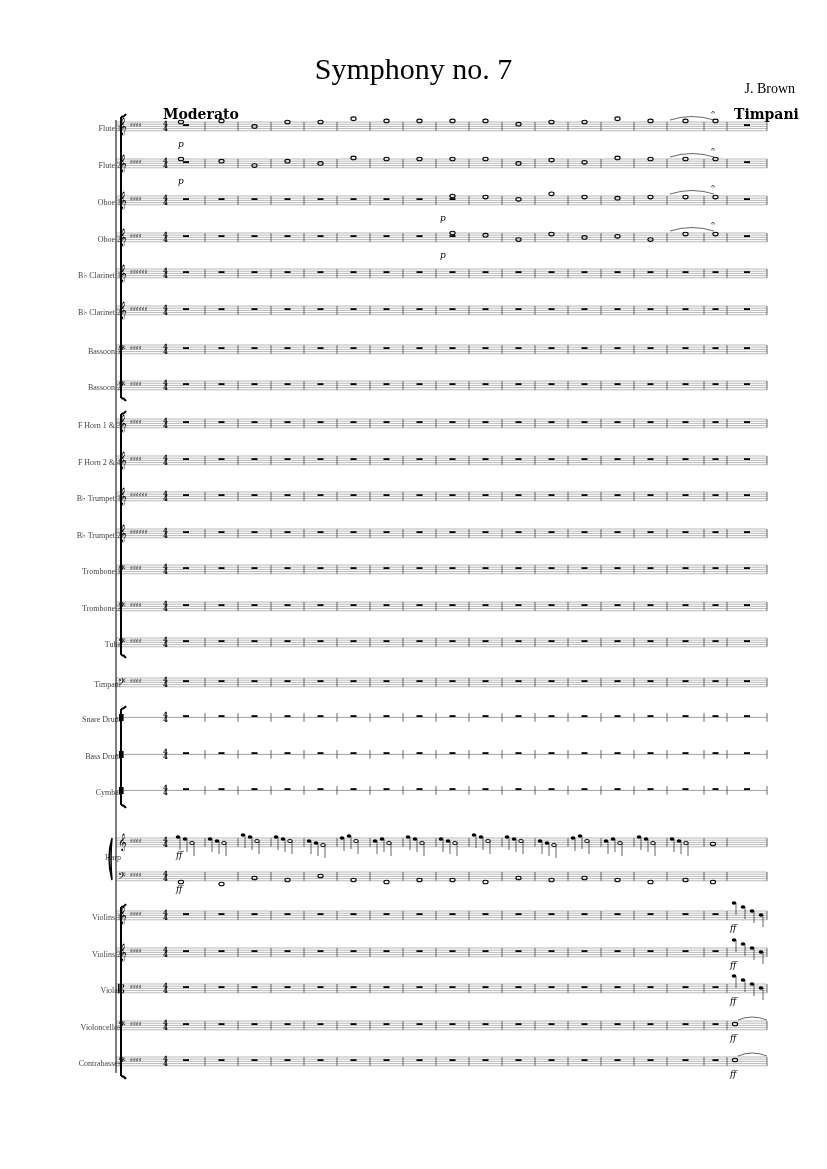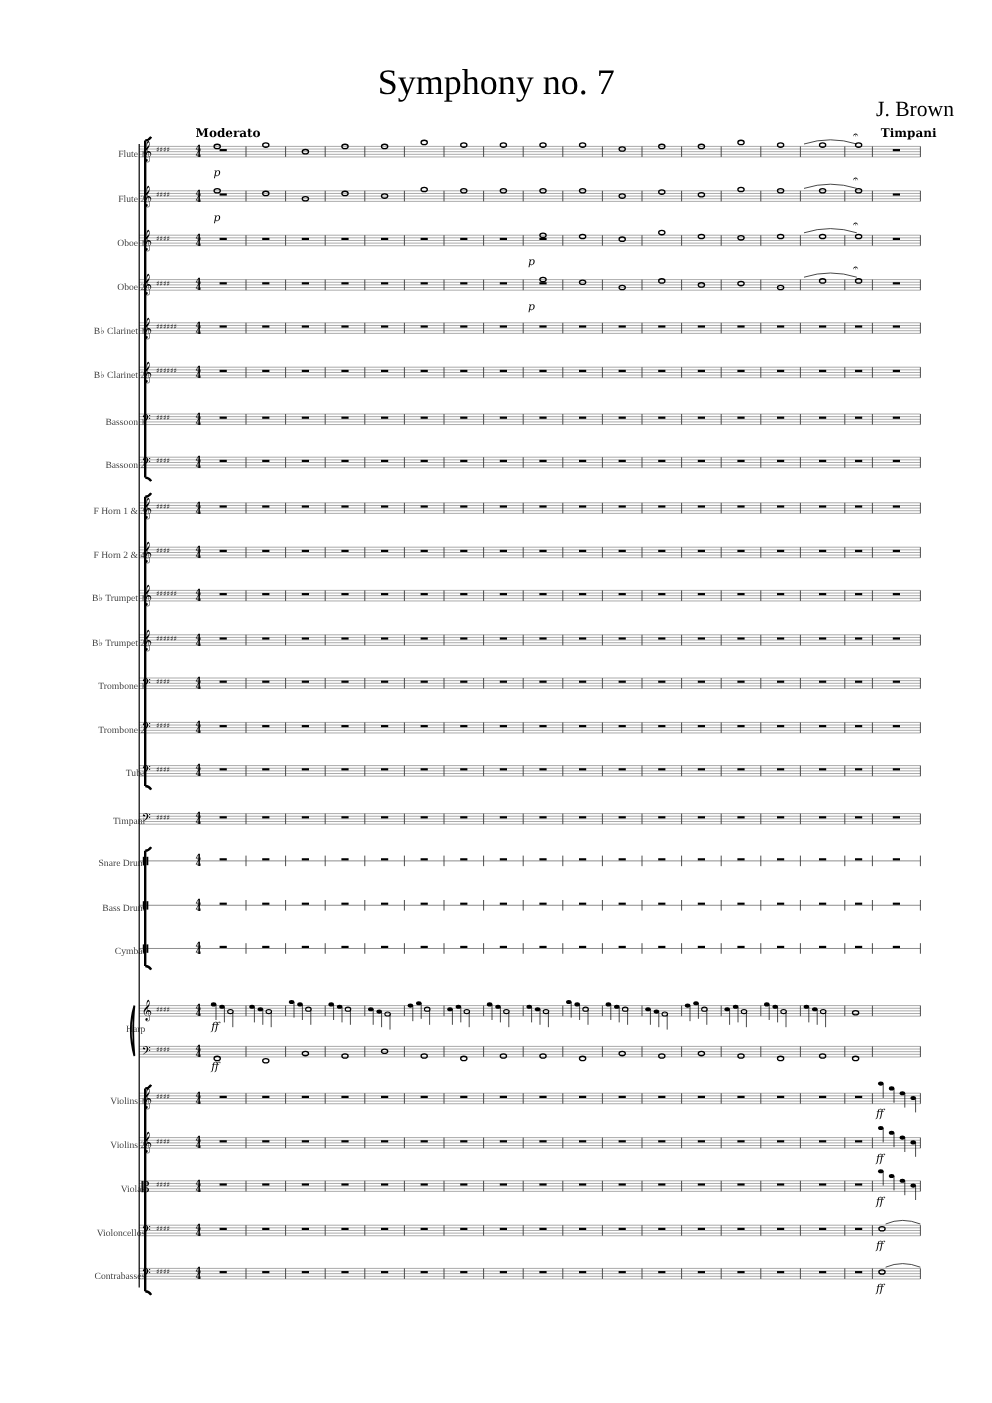--- a/index.html
+++ b/index.html
@@ -1,19 +1,19 @@
 <!DOCTYPE html>
 <html><head>
 <meta charset="utf-8">
 <style>
   html,body{margin:0;padding:0;background:#fff;}
   body{width:827px;height:1169px;position:relative;overflow:hidden;font-family:"DejaVu Serif",serif;color:#000;}
   .title{position:absolute;left:0;width:827px;top:52px;text-align:center;font-family:"Liberation Serif",serif;font-size:30px;}
-  .composer{position:absolute;right:32px;top:81px;font-family:"Liberation Serif",serif;font-size:18px;}
-  .tempo{position:absolute;font-family:"DejaVu Serif",serif;font-weight:bold;font-size:10px;}
+  .composer{position:absolute;right:32px;top:81px;font-family:"Liberation Serif",serif;font-size:14px;}
+  .tempo{position:absolute;font-family:"DejaVu Serif",serif;font-weight:bold;font-size:14px;}
   .inst{position:absolute;right:706px;font-family:"Liberation Serif",serif;font-size:8px;color:#444;text-align:right;white-space:nowrap;}
   svg{position:absolute;left:0;top:0;}
 </style>
 </head>
 <body>
 
 <div class="title">Symphony no. 7</div>
 <div class="composer">J. Brown</div>
 <div class="tempo" style="left:163px;top:106px;">Moderato</div>
 <div class="tempo" style="left:734px;top:106px;">Timpani</div>

